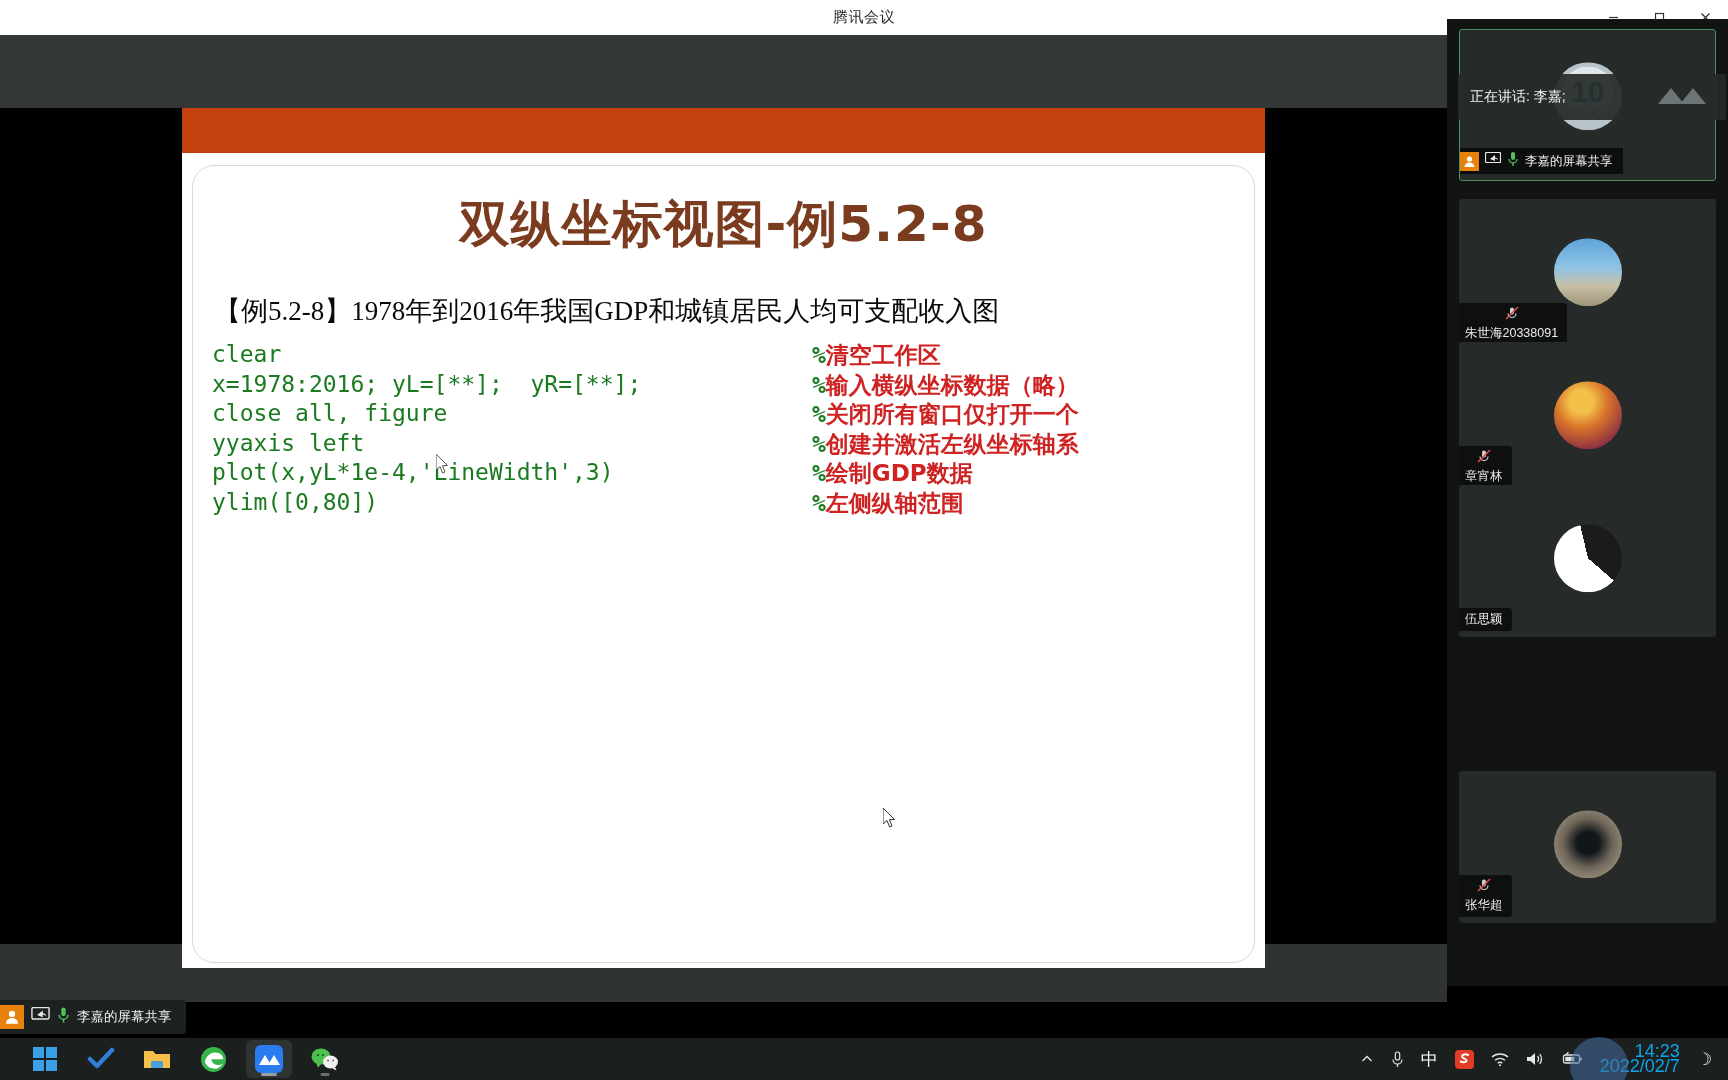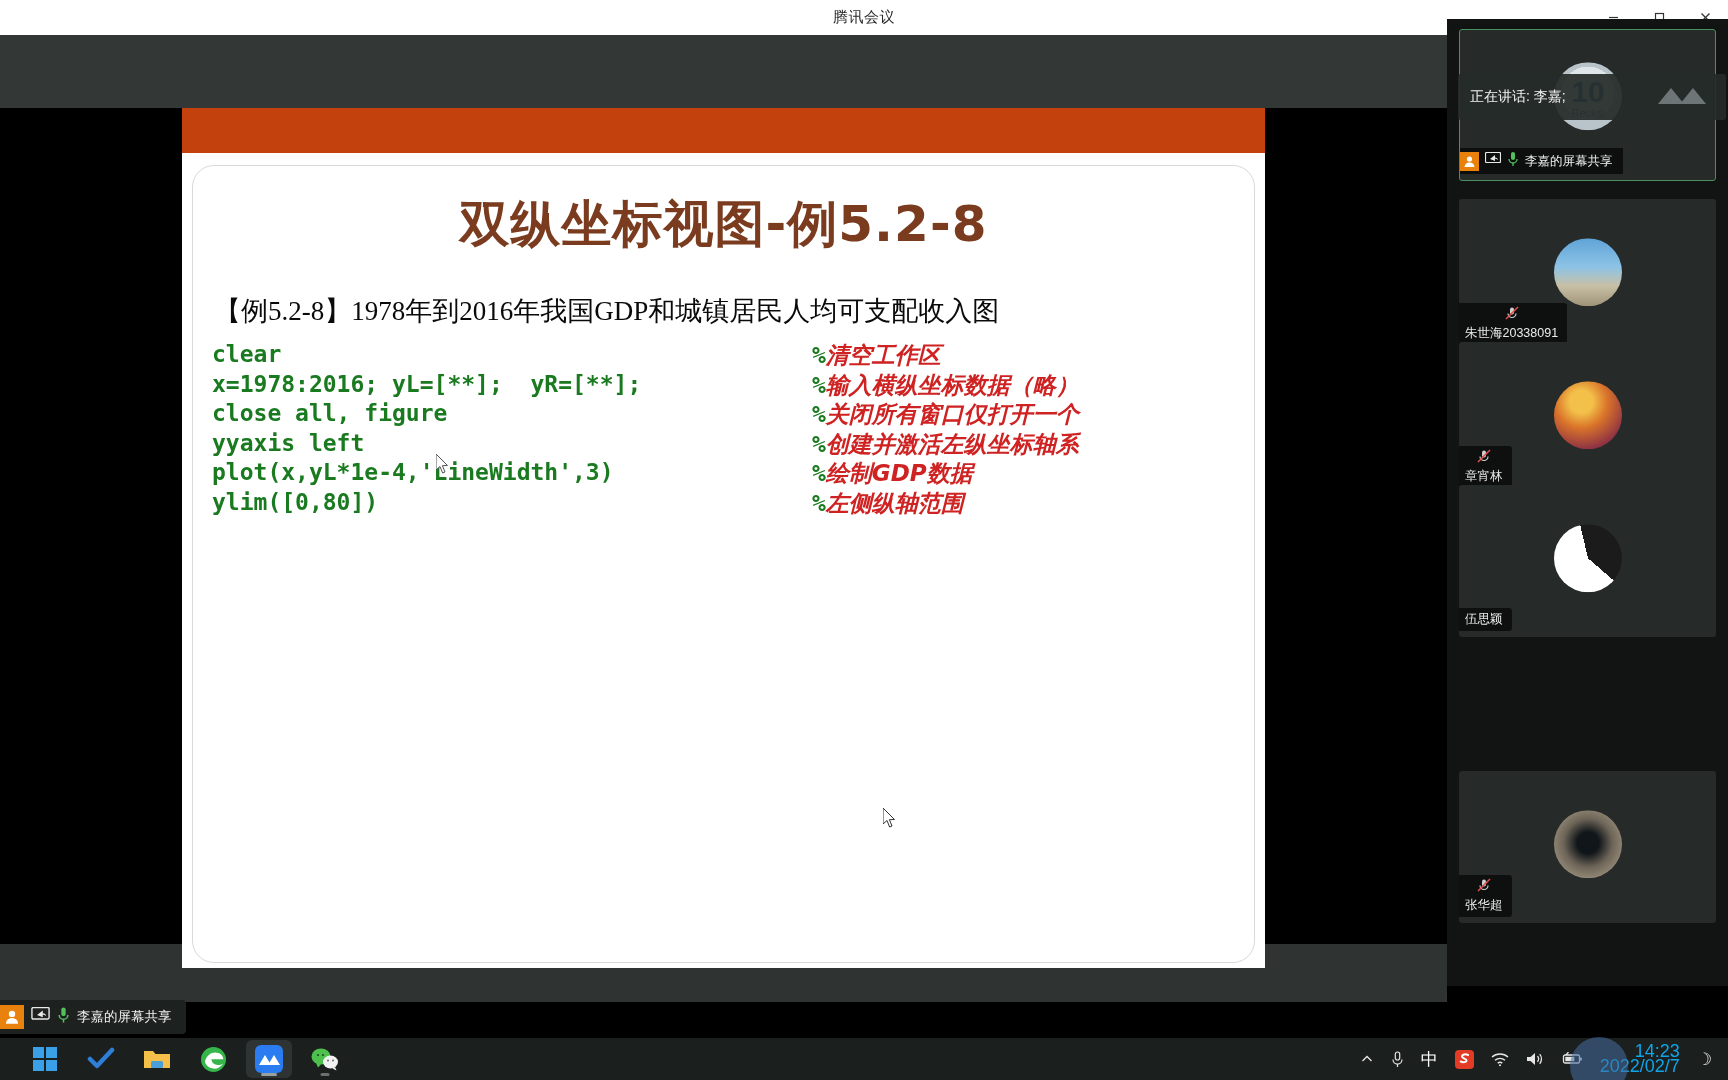--- a/index.html
+++ b/index.html
@@ -72,31 +72,31 @@
   
   #code-area{
     position:absolute; left:30px; top:188px; width:1000px;
   }
   .code-row{
     position:relative; height:29.5px;
   }
   .code-text{
     position:absolute; left:0; top:0;
     font-family:"DejaVu Sans Mono","Liberation Mono",monospace;
-    font-size:23px; font-weight:700; color:#1a7a1f;
+    font-size:23px; font-weight:400; color:#1a7a1f;
     white-space:pre;
   }
   .cmt{
     position:absolute; left:600px; top:-1px;
     font-family:"DejaVu Sans","Liberation Sans",sans-serif;
     font-size:23px; font-weight:700;
     white-space:pre;
   }
   .cmt .pct{ color:#1a7a1f; font-family:"DejaVu Sans Mono","Liberation Mono",monospace; }
-  .cmt .red{ color:#cf2222;font-style:italic; }
+  .cmt .red{ color:#cf2222; }
 
   
   .cursor{ position:absolute; width:14px; height:21px; pointer-events:none; }
 
   
   #rail{
     position:absolute; left:1447px; top:19px; width:318px; height:967px;
     background:#111413;
     overflow:hidden;
   }

